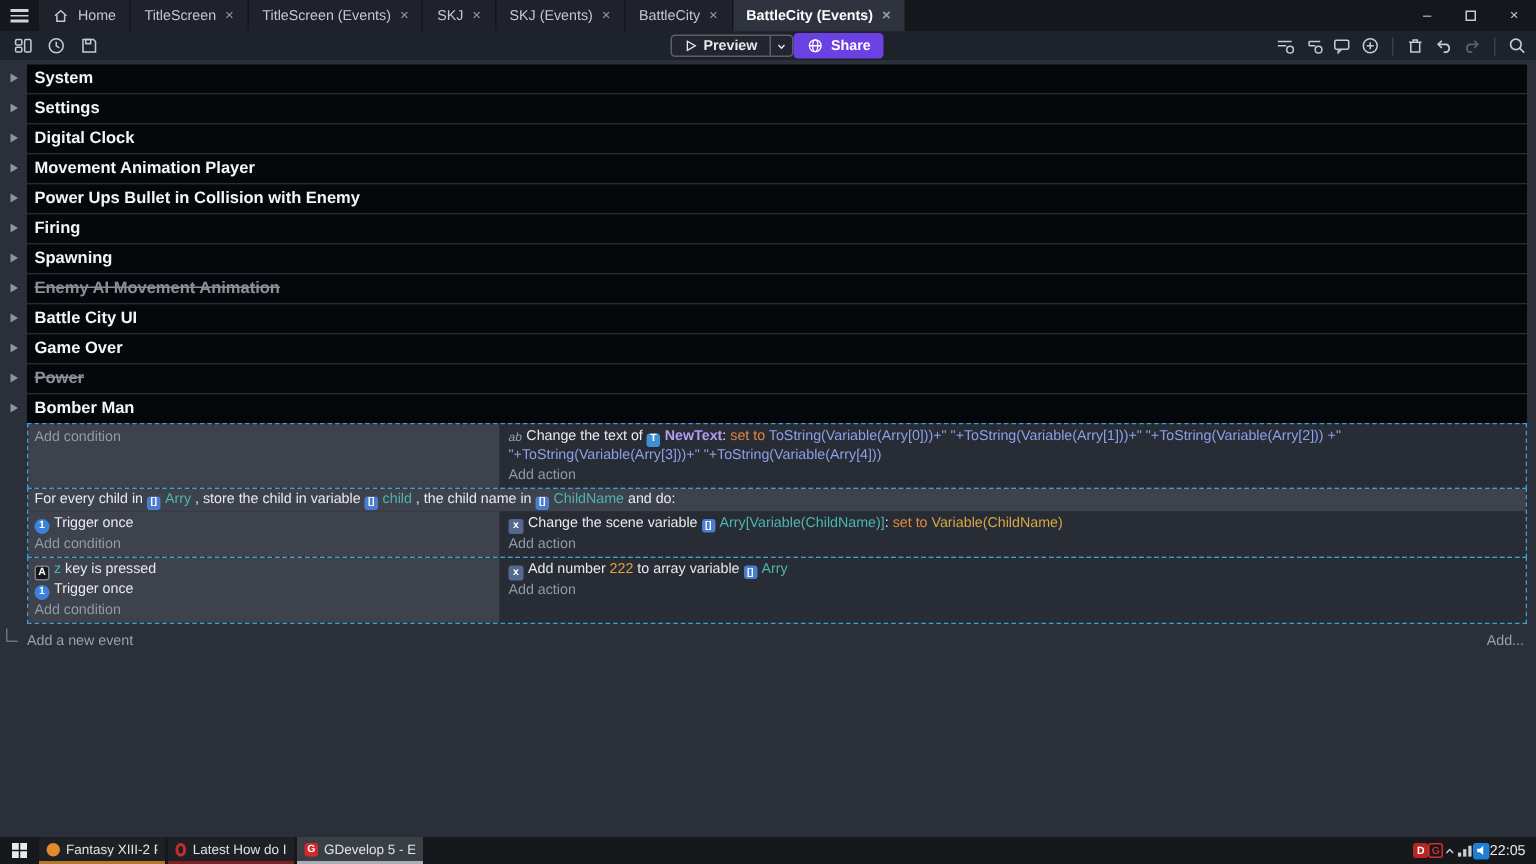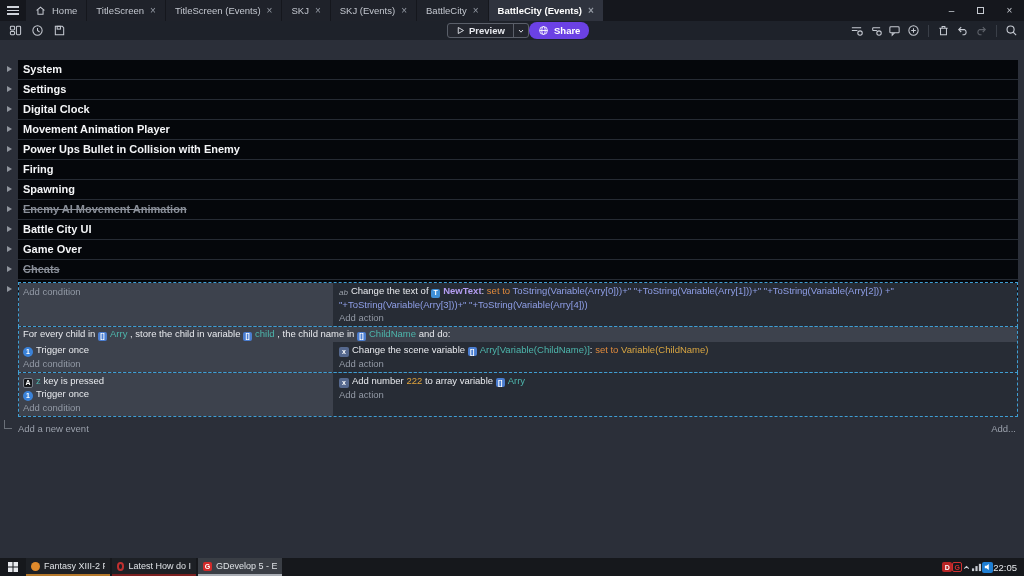--- a/index.html
+++ b/index.html
@@ -20,28 +20,28 @@
   .win-btn{width:29px;display:flex;align-items:center;justify-content:center;color:#c6cad1;font-size:10px}
   .restore-box{display:block;width:7px;height:7px;border:1px solid #c6cad1}
 
   
   .toolbar{position:absolute;top:21px;left:0;right:0;height:19px;background:#1e222a;display:flex;align-items:center}
   .tb-left{display:flex;align-items:center;gap:9px;padding-left:9px;color:#c6cad2}
   .tb-icon{color:#c6cad2}
   .preview-group{position:absolute;left:447px;top:2px;height:15px;border:1px solid #5a5f69;border-radius:3px;display:flex;align-items:center;color:#e7e9ee;font-size:9.5px;font-weight:bold;background:#23262e}
   .preview-main{display:flex;align-items:center;gap:4px;padding:0 8px;height:100%}
   .preview-caret{display:flex;align-items:center;justify-content:center;width:15px;height:100%;border-left:1px solid #5a5f69}
-  .share-btn{position:absolute;left:529px;top:1px;height:17px;background:#6b41e4;border-radius:8px;color:#fff;display:flex;align-items:center;gap:5px;padding:0 9px;font-size:9.5px;font-weight:bold}
+  .share-btn{position:absolute;left:529px;top:1px;height:17px;background:#6b41e4;border-radius:3px;color:#fff;display:flex;align-items:center;gap:5px;padding:0 9px;font-size:9.5px;font-weight:bold}
   .tb-right{margin-left:auto;display:flex;align-items:center;gap:6px;padding-right:6px;color:#c3c7cf}
   .tb-divider{width:1px;height:12px;background:#3a3f48;margin:0 2px}
   .dim{opacity:.38}
 
   
   .events{position:absolute;top:40px;left:0;right:0;bottom:18px;background:#2b2f39}
-  .groups{position:absolute;left:18px;right:6px;top:20px}
+  .groups{position:absolute;left:18px;right:6px;top:3px}
   .group-row{position:relative;height:20px;background:#05070b;border-bottom:1px solid #262b34;color:#f4f5f7;font-weight:bold;font-size:11px;line-height:19px;padding-left:5px;white-space:nowrap}
   .group-row.disabled{color:#8a8f99;text-decoration:line-through}
   .collapse-arrow{position:absolute;left:-11px;top:6px;width:0;height:0;border-left:5px solid #8f949d;border-top:3.5px solid transparent;border-bottom:3.5px solid transparent}
 
   .events-list{position:absolute;left:18px;right:6px;top:243px}
   .event{border:1px dashed #3f9fd4;margin-top:-1px}
   .cols{display:flex;align-items:stretch}
   .cond-col{width:314px;background:#3d424d;padding:2px 3px 2px 4px}
   .act-col{flex:1;background:#272c35;padding:2px 4px 2px 6px}
   .event-header{background:#3d424d;padding:1px 3px 1px 4px}
@@ -257,21 +257,21 @@
     <div class="group-row"><span class="collapse-arrow"></span><span>System</span></div>
     <div class="group-row"><span class="collapse-arrow"></span><span>Settings</span></div>
     <div class="group-row"><span class="collapse-arrow"></span><span>Digital Clock</span></div>
     <div class="group-row"><span class="collapse-arrow"></span><span>Movement Animation Player</span></div>
     <div class="group-row"><span class="collapse-arrow"></span><span>Power Ups Bullet in Collision with Enemy</span></div>
     <div class="group-row"><span class="collapse-arrow"></span><span>Firing</span></div>
     <div class="group-row"><span class="collapse-arrow"></span><span>Spawning</span></div>
     <div class="group-row disabled"><span class="collapse-arrow"></span><span>Enemy AI Movement Animation</span></div>
     <div class="group-row"><span class="collapse-arrow"></span><span>Battle City UI</span></div>
     <div class="group-row"><span class="collapse-arrow"></span><span>Game Over</span></div>
-    <div class="group-row disabled"><span class="collapse-arrow"></span><span>Cheats</span></div>
+    <div class="group-row disabled"><span class="collapse-arrow"></span><span>Power</span></div>
     <div class="group-row"><span class="collapse-arrow"></span><span>Bomber Man</span></div>
   </div>
 
   <div class="events-list">
 
     <div class="event">
       <div class="cols">
         <div class="cond-col">
           <div class="add-link">Add condition</div>
         </div>

